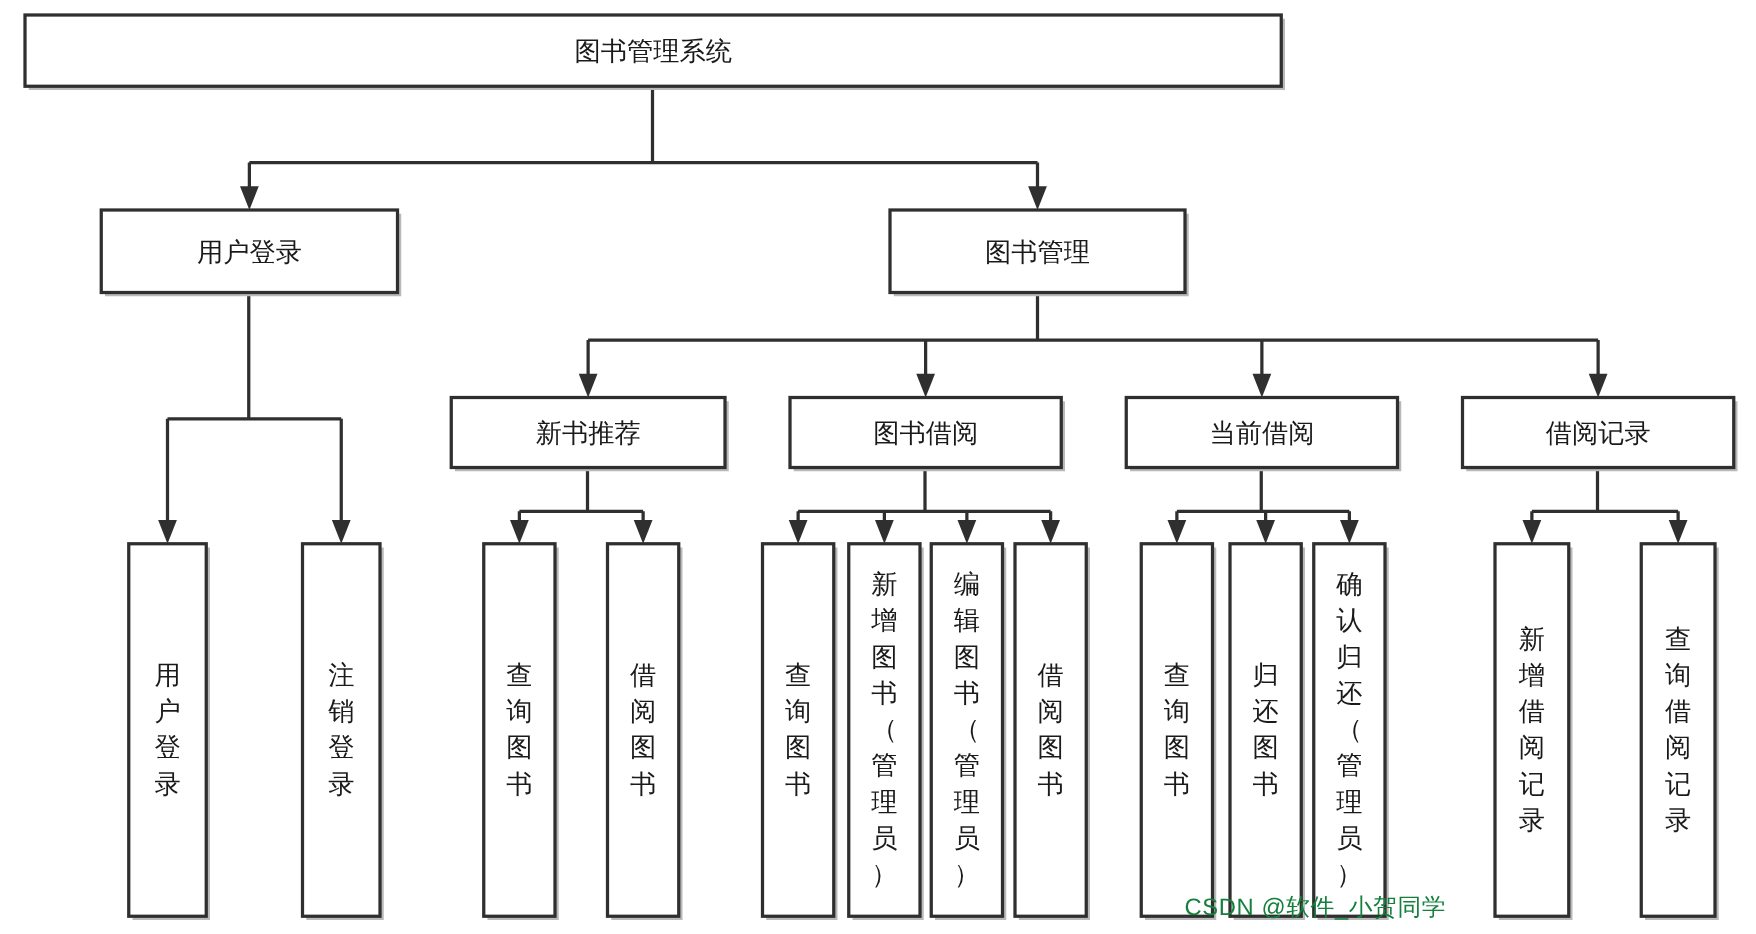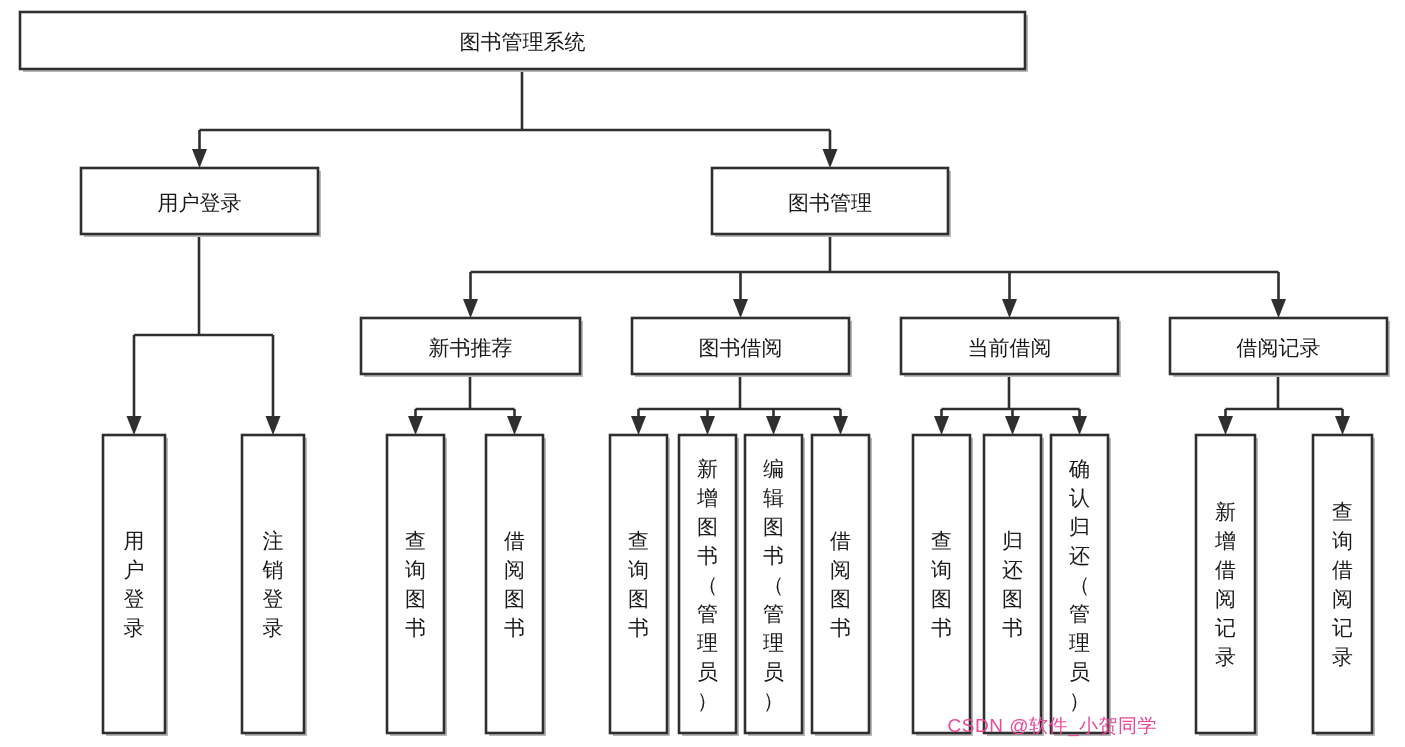--- a/index.html
+++ b/index.html
@@ -46,21 +46,21 @@
     fill: #1a1a1a;
     text-anchor: middle;
     dominant-baseline: central;
   }
   .watermark {
     position: absolute;
     right: 14px;
     bottom: 8px;
     font-family: "Liberation Sans", sans-serif;
     font-size: 19px;
-    color: #ec4899;
+    color: #15803d;
     letter-spacing: 0.5px;
     white-space: nowrap;
     pointer-events: none;
     user-select: none;
   }
 </style>
 </head>
 <body>
 
 <div id="diagram-root">

